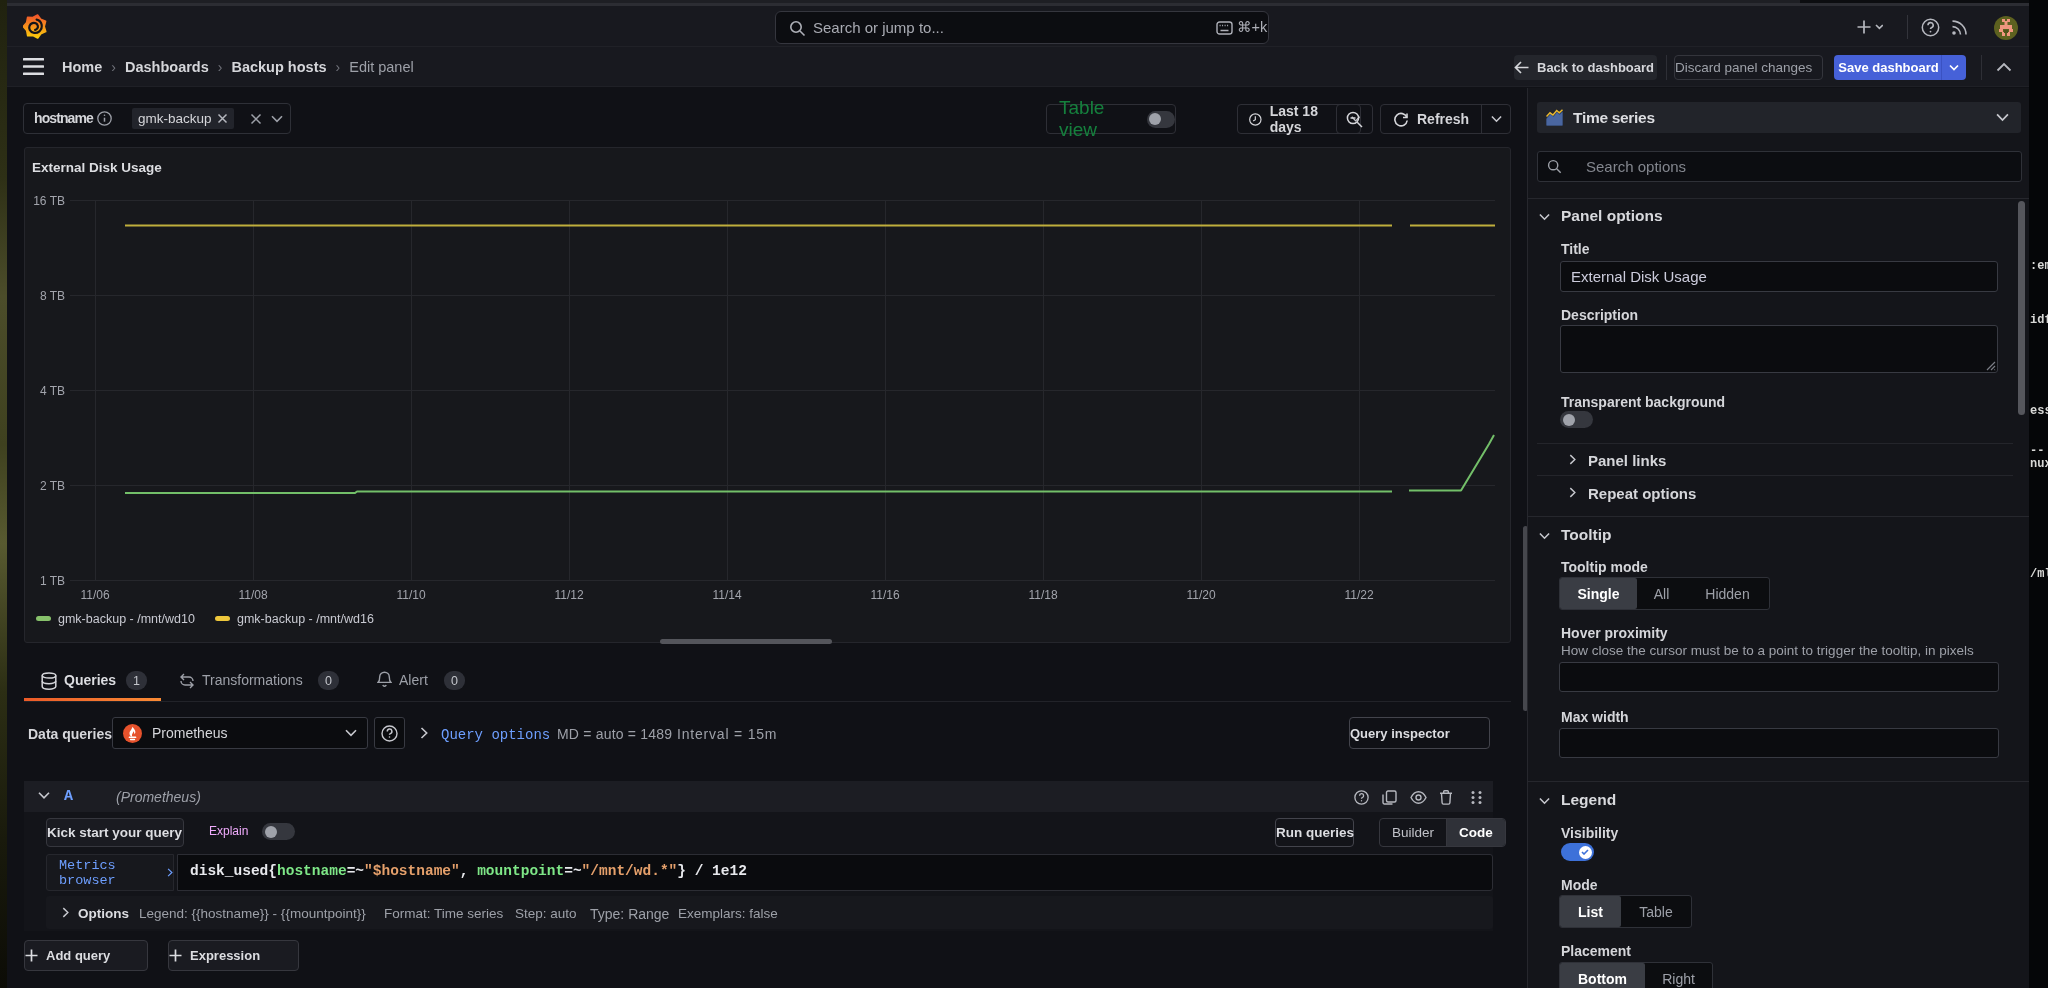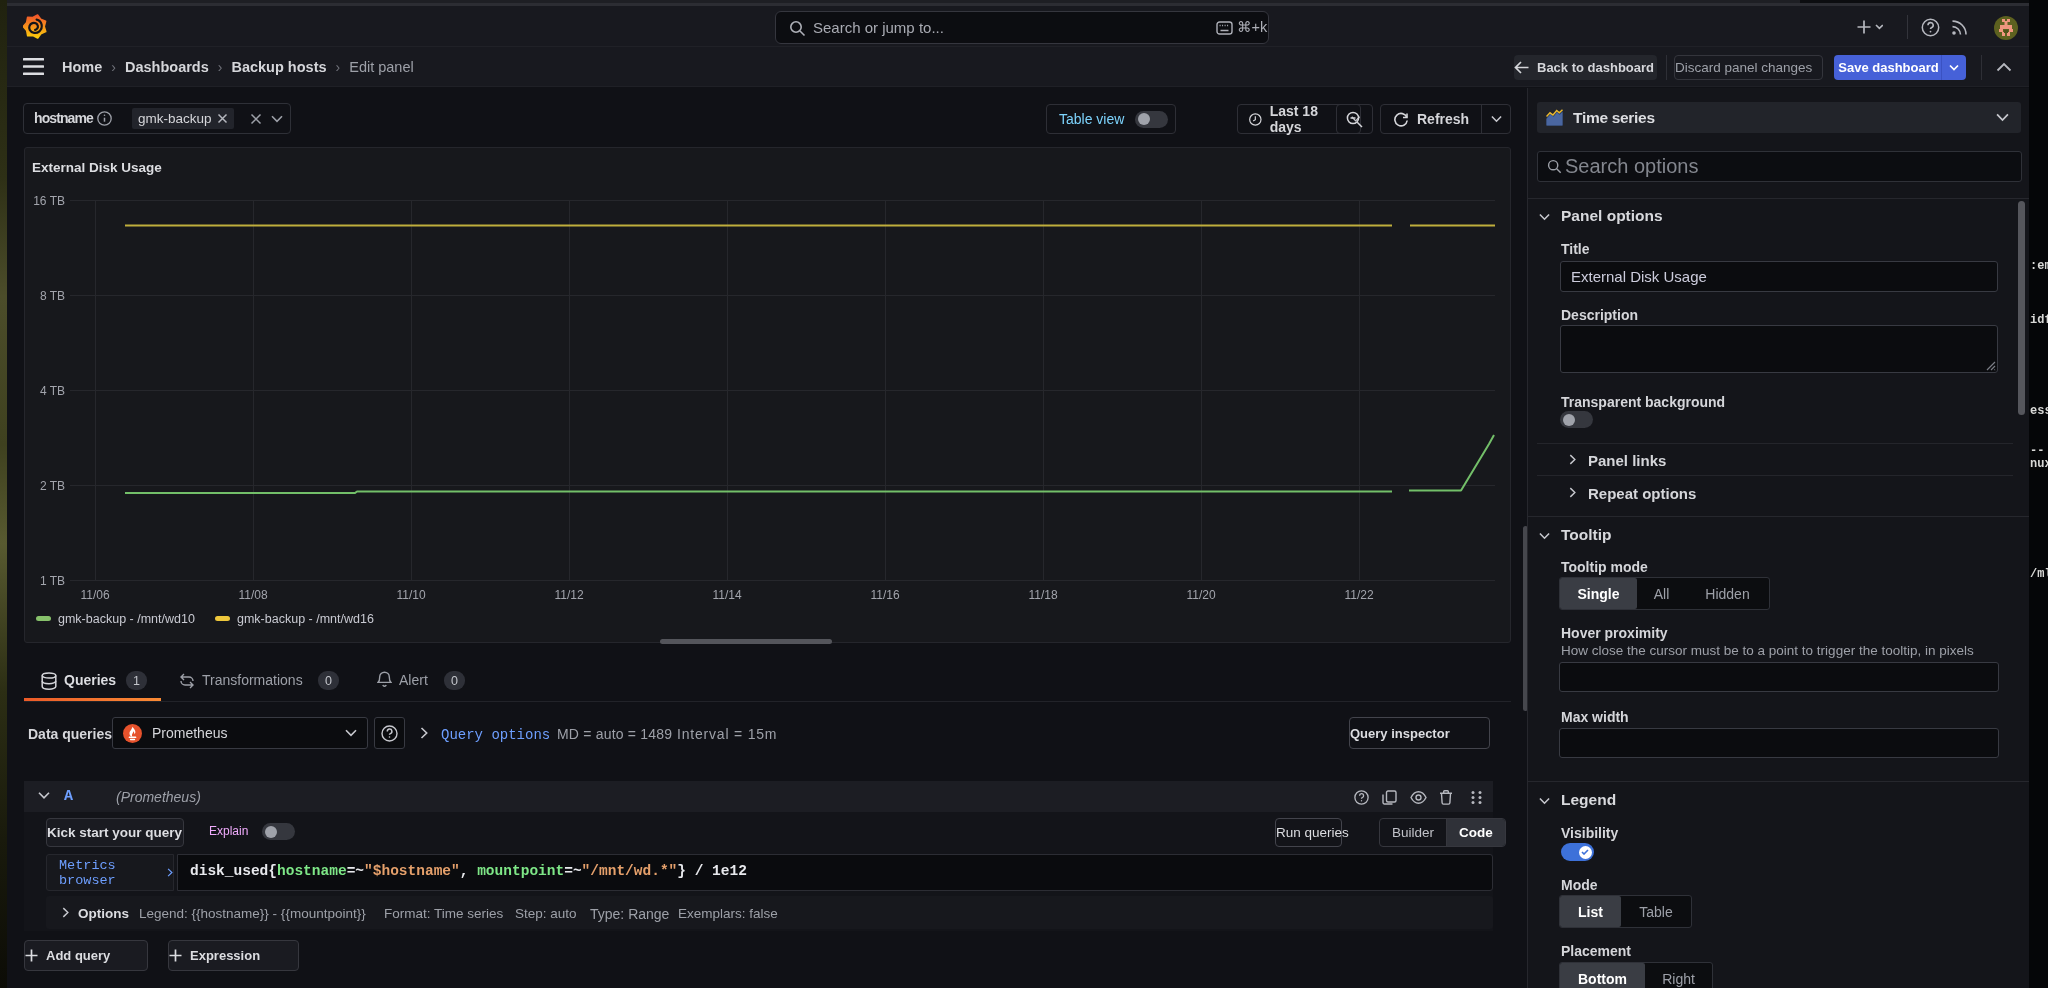--- a/index.html
+++ b/index.html
@@ -173,21 +173,21 @@
 </div>
 <svg class="abs" style="left:250px;top:113px" width="12" height="12" viewBox="0 0 12 12" stroke="#9da0a8" stroke-width="1.5">
     <path d="M1.5 1.5 l9 9 M10.5 1.5 l-9 9"></path>
   </svg>
 <svg class="abs" style="left:271px;top:115px" width="12" height="8" viewBox="0 0 12 8" fill="none" stroke="#9da0a8" stroke-width="1.6">
     <path d="M1 1.2 L6 6.4 L11 1.2"></path>
   </svg>
 
 
 <div class="abs tbtn" style="left:1046px;top:104px;width:130px;height:30px">
-  <span style="font-size:14px;color:#7dd3fc;margin-left:12px">Table view</span>
+  <span style="font-size:19px;color:#15803d;margin-left:12px">Table view</span>
   <span style="margin-left:11px;width:33px;height:17px;background:#35373e;border-radius:9px;position:relative;display:inline-block">
     <span style="position:absolute;left:2.5px;top:2.5px;width:12px;height:12px;border-radius:50%;background:#9fa2aa"></span>
   </span>
 </div>
 <div class="abs tbtn" style="left:1237px;top:104px;width:124px;height:30px">
   <svg style="margin-left:11px" width="15" height="15" viewBox="0 0 15 15" fill="none" stroke="#d5d6da" stroke-width="1.4">
     <circle cx="7.5" cy="7.5" r="6.7"></circle>
       <path d="M7.5 3.8 v3.9 l-2.6 1.5"></path>
   </svg>
   <span class="b" style="font-size:14px;margin-left:8px">Last 18 days</span>
@@ -348,21 +348,21 @@
   <circle cx="4" cy="12.5" r="1.5"></circle>
       <circle cx="11" cy="12.5" r="1.5"></circle>
 </svg>
 </g>
 
 <div class="abs btn" style="left:46px;top:818px;width:138px;height:29px;background:#1a1b21;border:1px solid #36373e;color:#dcdde1;font-size:13.5px;font-weight:700">Kick start your query</div>
 <div class="abs" style="left:209px;top:824px;font-size:12px;color:#f0abfc">Explain</div>
 <span class="abs" style="left:262px;top:823px;width:33px;height:17px;background:#35373e;border-radius:9px">
   <span style="position:absolute;left:2.5px;top:2.5px;width:12px;height:12px;border-radius:50%;background:#9fa2aa"></span>
 </span>
-<div class="abs btn" style="left:1275px;top:818px;width:67px;height:29px;border:1px solid #43444c;color:#dcdde1;font-weight:400;font-size:13.5px">Run queries</div>
+<div class="abs btn" style="left:1275px;top:818px;width:79px;height:29px;border:1px solid #43444c;color:#dcdde1;font-weight:700;font-size:13.5px">Run queries</div>
 <div class="abs row" style="left:1379px;top:818px;height:29px;border:1px solid #36373e;border-radius:4px;overflow:hidden">
   <span style="padding:0 12px;font-size:13.5px;color:#c0c2c8;height:27px;display:inline-flex;align-items:center">Builder</span>
   <span style="width:1px;height:27px;background:#36373e"></span>
   <span style="padding:0 12px;font-size:13.5px;color:#fff;font-weight:700;background:#2f3138;height:27px;display:inline-flex;align-items:center">Code</span>
 </div>
 
 <div class="abs row" style="left:46px;top:854px;width:128px;height:37px;background:#17181d;border:1px solid #26272d;border-radius:3px 0 0 3px">
   <span class="blue" style="font-size:13.5px;margin-left:12px">Metrics browser</span>
   <svg style="margin-left:6px" width="7" height="11" viewBox="0 0 8 12" fill="none" stroke="#6e9fff" stroke-width="1.6">
       <path d="M1.5 1 L6.7 6 L1.5 11"></path>
@@ -409,21 +409,21 @@
   <svg style="position:absolute;right:12px" width="13" height="9" viewBox="0 0 12 8" fill="none" stroke="#c7c8ce" stroke-width="1.6">
       <path d="M1 1.2 L6 6.4 L11 1.2"></path>
     </svg>
 </div>
 
 <div class="abs row" style="left:1537px;top:151px;width:485px;height:31px;background:#0c0d11;border:1px solid #2f3138;border-radius:3px">
   <svg style="margin-left:9px" width="15" height="15" viewBox="0 0 17 17" fill="none" stroke="#9da0a8" stroke-width="1.6">
     <circle cx="7" cy="7" r="5.2"></circle>
       <path d="M11 11 L15.5 15.5"></path>
   </svg>
-  <span style="font-size:20px;color:#83868e;margin-left:3px">Search options</span>
+  <span style="font-size:15px;color:#83868e;margin-left:24px">Search options</span>
 </div>
 <div class="abs" style="left:1528px;top:198px;width:501px;height:1px;background:#26272d"></div>
 
 
 <svg class="abs" style="left:1539px;top:213px" width="11" height="8" viewBox="0 0 12 8" fill="none" stroke="#c7c8ce" stroke-width="1.7">
     <path d="M1 1.2 L6 6.4 L11 1.2"></path>
   </svg>
 <div class="abs sec-head" style="left:1561px;top:207px">Panel options</div>
 <div class="abs opt-label" style="left:1561px;top:241px">Title</div>
 <div class="abs input" style="left:1560px;top:261px;width:438px;height:31px">

